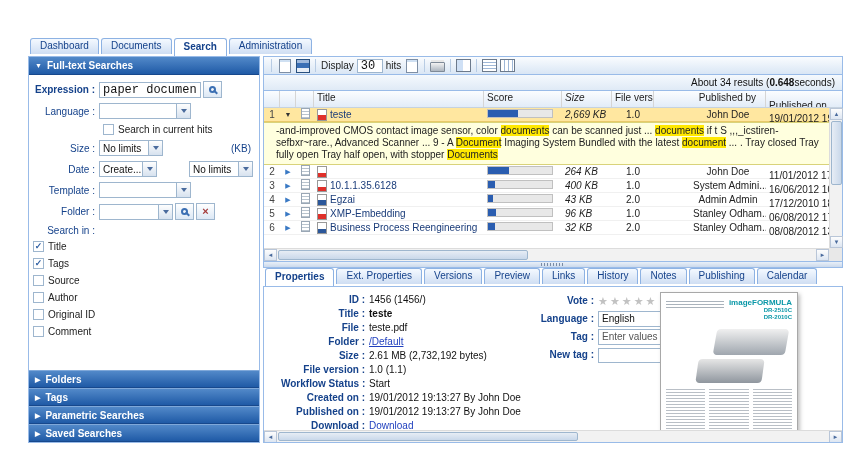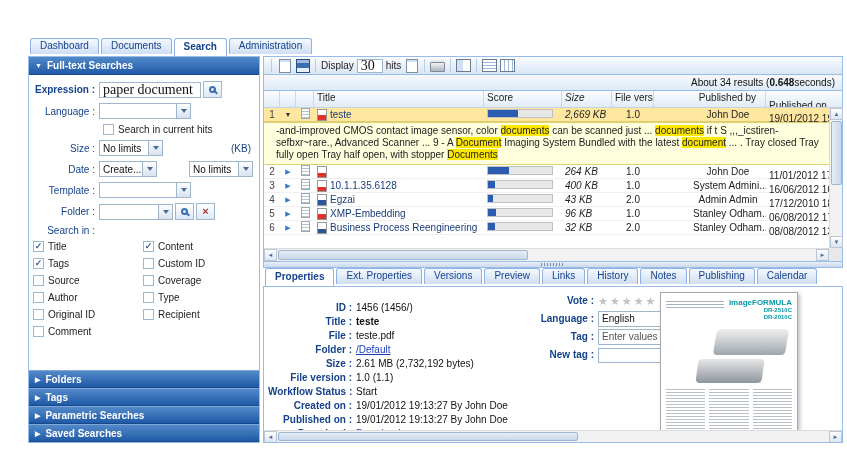--- a/index.html
+++ b/index.html
@@ -21,21 +21,21 @@
   .panel-header .tri { font-size:7px; line-height:7px; }
   .panel-header.collapsed { border-top:1px solid #7FA8D9; }
   .panel-body { flex:1; padding:6px 6px 0 4px; overflow:hidden; }
 
   .frow { display:flex; align-items:center; margin-bottom:5px; }
   .frow.indent { padding-left:70px; }
   .flabel { width:66px; text-align:right; color:#15428B; padding-right:4px; flex:none; white-space:nowrap; }
   .flabel.bold { font-weight:bold; }
   .kb { margin-left:auto; color:#15428B; padding-right:2px; }
 
-  .tinput { height:16px; border:1px solid #9EB6CE; font-family:Liberation Serif, serif; font-size:14px; padding:4px 3px; background:#fff; color:#111; }
+  .tinput { height:16px; border:1px solid #9EB6CE; font-family:Liberation Mono, monospace; font-size:12px; padding:4px 3px; background:#fff; color:#111; }
   .tinput.expr { width:102px; }
   .tinput.disp { width:26px; height:14px; }
   .tinput.w86 { width:86px; height:15px; }
 
   .combo { height:16px; border:1px solid #9EB6CE; background:#fff; display:inline-flex; align-items:center; cursor:pointer; flex:none; }
   .combo .cval { flex:1; padding:0 3px; overflow:hidden; white-space:nowrap; color:#111; }
   .combo .cval.gray { color:#555; }
   .combo .cbtn { width:14px; align-self:stretch; background:linear-gradient(#FEFEFE,#D7E2EF); border-left:1px solid #9EB6CE;
                  display:flex; align-items:center; justify-content:center; flex:none; }
   .arrow-down { width:0; height:0; border-left:3px solid transparent; border-right:3px solid transparent; border-top:4px solid #4A6B9D; }
@@ -120,21 +120,21 @@
   .sb-fill { flex:1; }
 
   
   .splitter { height:6px; flex:none; background:linear-gradient(#E9F0F8,#CBD9EC); border:1px solid #99BBE8; border-top:none;
               display:flex; align-items:center; justify-content:center; cursor:row-resize; }
   .grip { width:24px; height:3px; background-image:repeating-linear-gradient(90deg,#7A8CA5 0 1px,transparent 1px 3px); }
 
   
   .details { flex:1; display:flex; flex-direction:column; min-height:0; }
   .detail-body { flex:1; border:1px solid #99BBE8; background:#fff; position:relative; overflow:hidden; }
-  .dfields { position:absolute; left:4px; top:6px;margin-top:8px; }
+  .dfields { position:absolute; left:17px; top:6px; }
   .drow { display:flex; align-items:center; height:13px; line-height:12px; margin-bottom:1px; white-space:nowrap; }
   .dmid .drow { height:16px; margin-bottom:2px; }
   .dlabel { width:88px; text-align:right; color:#15428B; font-weight:bold; padding-right:4px; flex:none; }
   .dmid .dlabel { width:58px; }
   .dvalue { color:#111; }
   .dvalue.bold { font-weight:bold; }
   .dvalue.link, .link { color:#1F3FBE; text-decoration:underline; cursor:pointer; }
   .dmid { position:absolute; left:276px; top:6px; width:138px; }
   .stars { color:#C2C2C2; font-size:11px; letter-spacing:2px; cursor:pointer; }
 
@@ -266,42 +266,20 @@
               </div>
               <div class="cbrow">
                 <span class="cb"></span>
                 <span class="cb-label">Original ID</span>
               </div>
               <div class="cbrow">
                 <span class="cb"></span>
                 <span class="cb-label">Comment</span>
               </div>
             </div>
-          <div class="cbcol" id="cb-col-2">
-              <div class="cbrow">
-                <span class="cb checked"></span>
-                <span class="cb-label">Content</span>
-              </div>
-              <div class="cbrow">
-                <span class="cb"></span>
-                <span class="cb-label">Custom ID</span>
-              </div>
-              <div class="cbrow">
-                <span class="cb"></span>
-                <span class="cb-label">Coverage</span>
-              </div>
-              <div class="cbrow">
-                <span class="cb"></span>
-                <span class="cb-label">Type</span>
-              </div>
-              <div class="cbrow">
-                <span class="cb"></span>
-                <span class="cb-label">Recipient</span>
-              </div>
-            </div>
         </div>
       </div>
 
       <div id="collapsed-panels">
           <div class="panel-header collapsed">
             <span class="tri">▶</span>
             <span>Folders</span>
           </div>
           <div class="panel-header collapsed">
             <span class="tri">▶</span>

